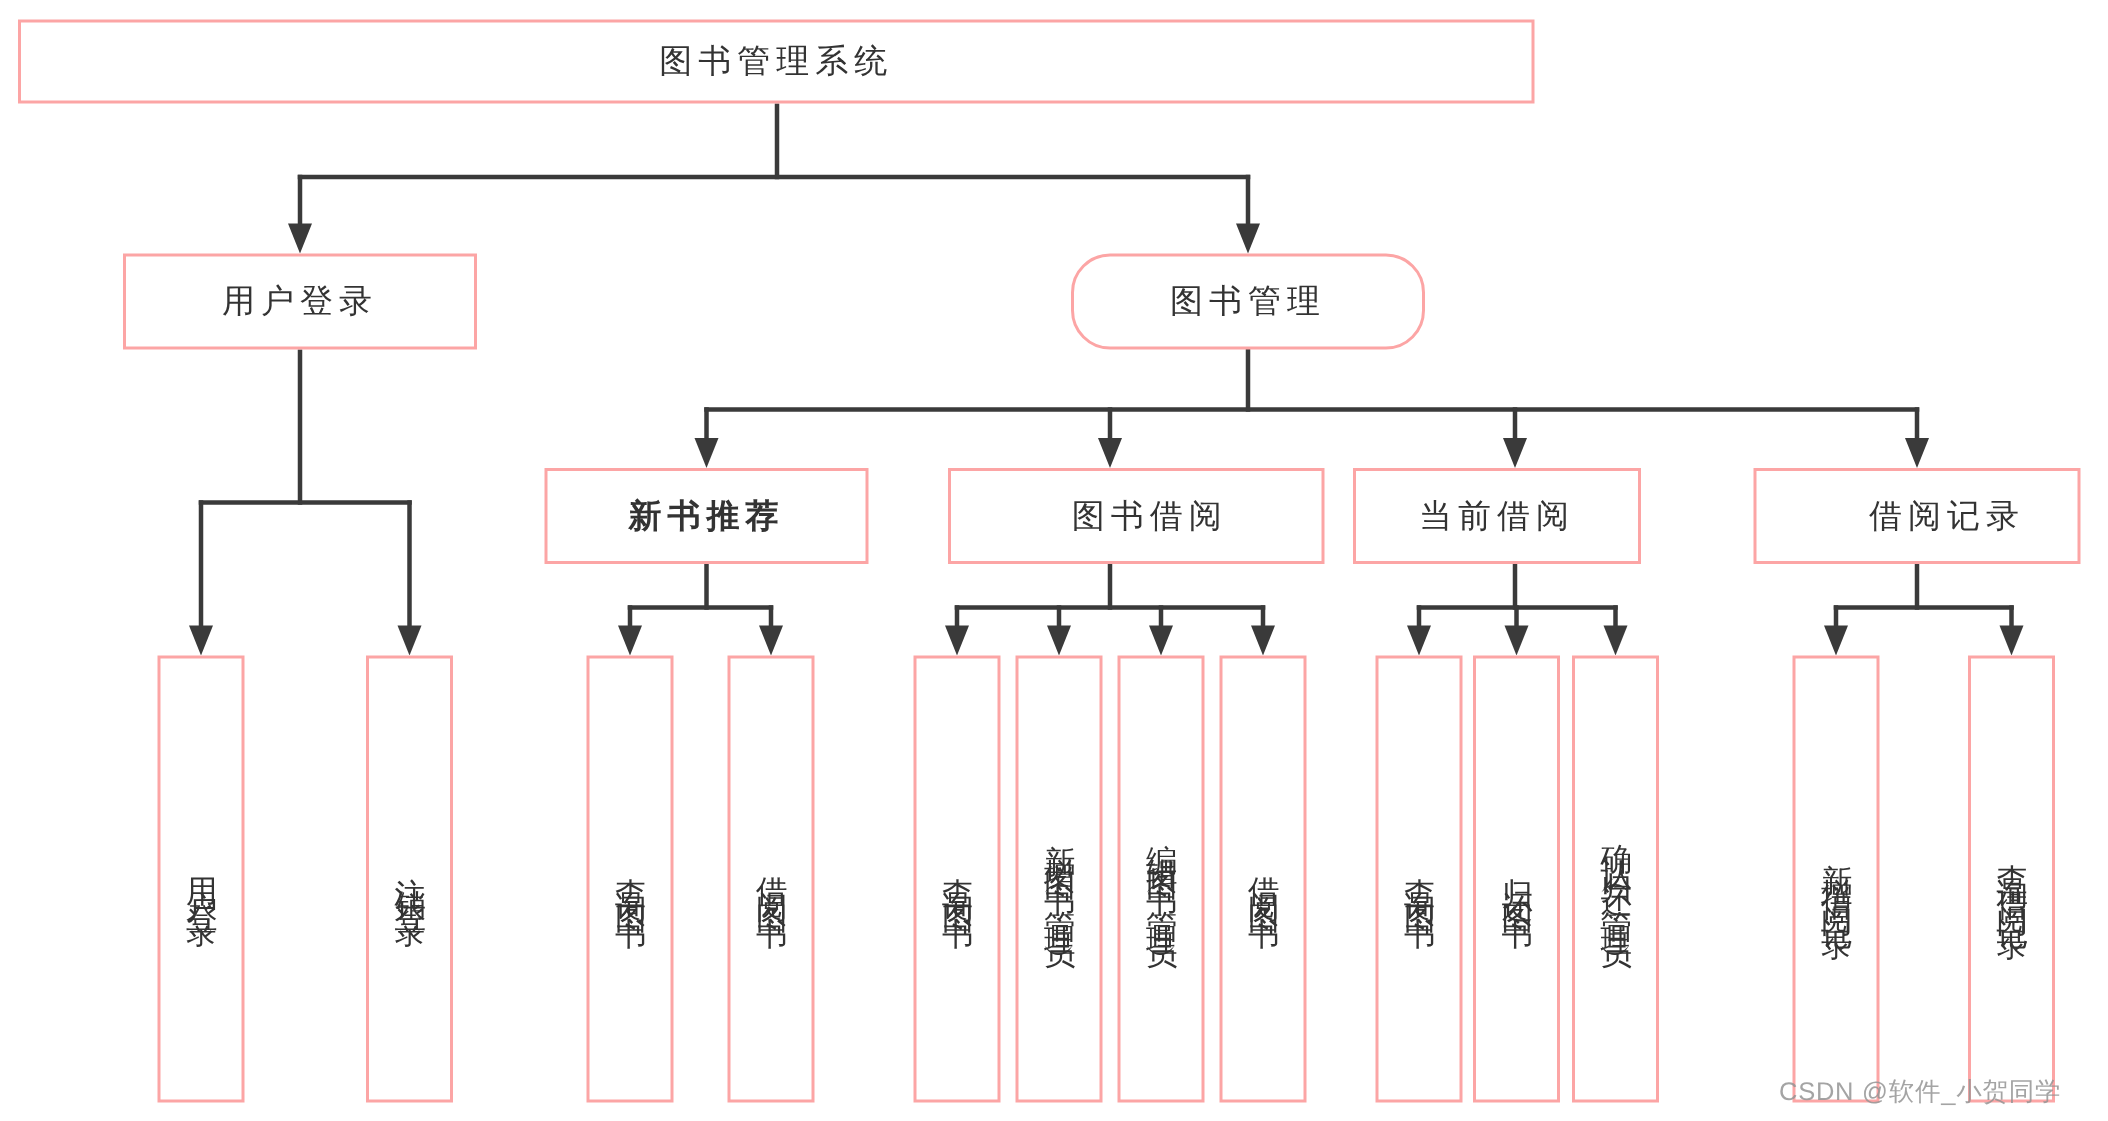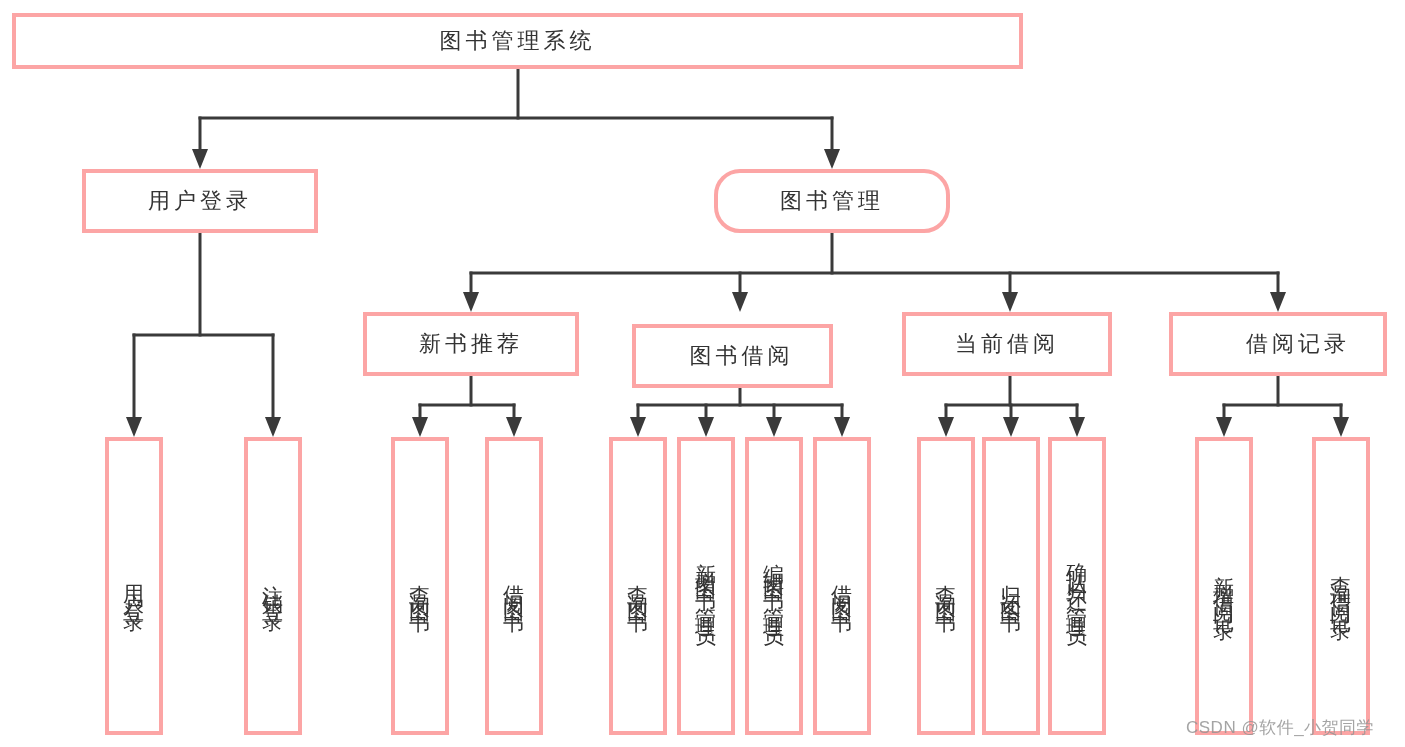--- a/index.html
+++ b/index.html
@@ -20,21 +20,21 @@
     left: 0;
     top: 0;
     width: 1405px;
     height: 747px;
     z-index: 1;
   }
   .node {
     position: absolute;
     box-sizing: border-box;
     background: #ffffff;
-    border: 4px solid #fca5a5;
+    border: 2px solid #fca5a5;
     display: flex;
     align-items: center;
     justify-content: center;
     color: #333333;
     z-index: 2;
   }
   .hbox {
     height: 64px;
     font-size: 22px;
     letter-spacing: 4px;
@@ -141,23 +141,23 @@
       <path d="M1216 417 L1232 417 L1224 437 Z"></path>
       <path d="M1333 417 L1349 417 L1341 437 Z"></path>
     </g>
   </svg>
 
   <div class="node rootbox">图书管理系统</div>
 
   <div class="node hbox" style="left:82px; top:169px; width:236px;">用户登录</div>
   <div class="node hbox" style="left:714px; top:169px; width:236px;border-radius:26px;">图书管理</div>
 
-  <div class="node hbox" style="left:363px; top:312px; width:216px;">新书推荐</div>
-  <div class="node hbox" style="left:632px; top:324px; width:201px;padding-left:18px;">图书借阅</div>
-  <div class="node hbox" style="left:902px; top:312px; width:210px;">当前借阅</div>
+  <div class="node hbox" style="left:363px; top:312px; width:216px;font-weight:bold;">新书推荐</div>
+  <div class="node hbox" style="left:632px; top:312px; width:251px;padding-left:18px;">图书借阅</div>
+  <div class="node hbox" style="left:902px; top:312px; width:192px;">当前借阅</div>
   <div class="node hbox" style="left:1169px; top:312px; width:218px;padding-left:40px;">借阅记录</div>
 
   <div class="node vbox" style="left:105px;">用户登录</div>
   <div class="node vbox" style="left:244px;">注销登录</div>
 
   <div class="node vbox" style="left:391px;">查询图书</div>
   <div class="node vbox" style="left:485px;">借阅图书</div>
 
   <div class="node vbox" style="left:609px;">查询图书</div>
   <div class="node vbox" style="left:677px;">新增图书（管理员）</div>

